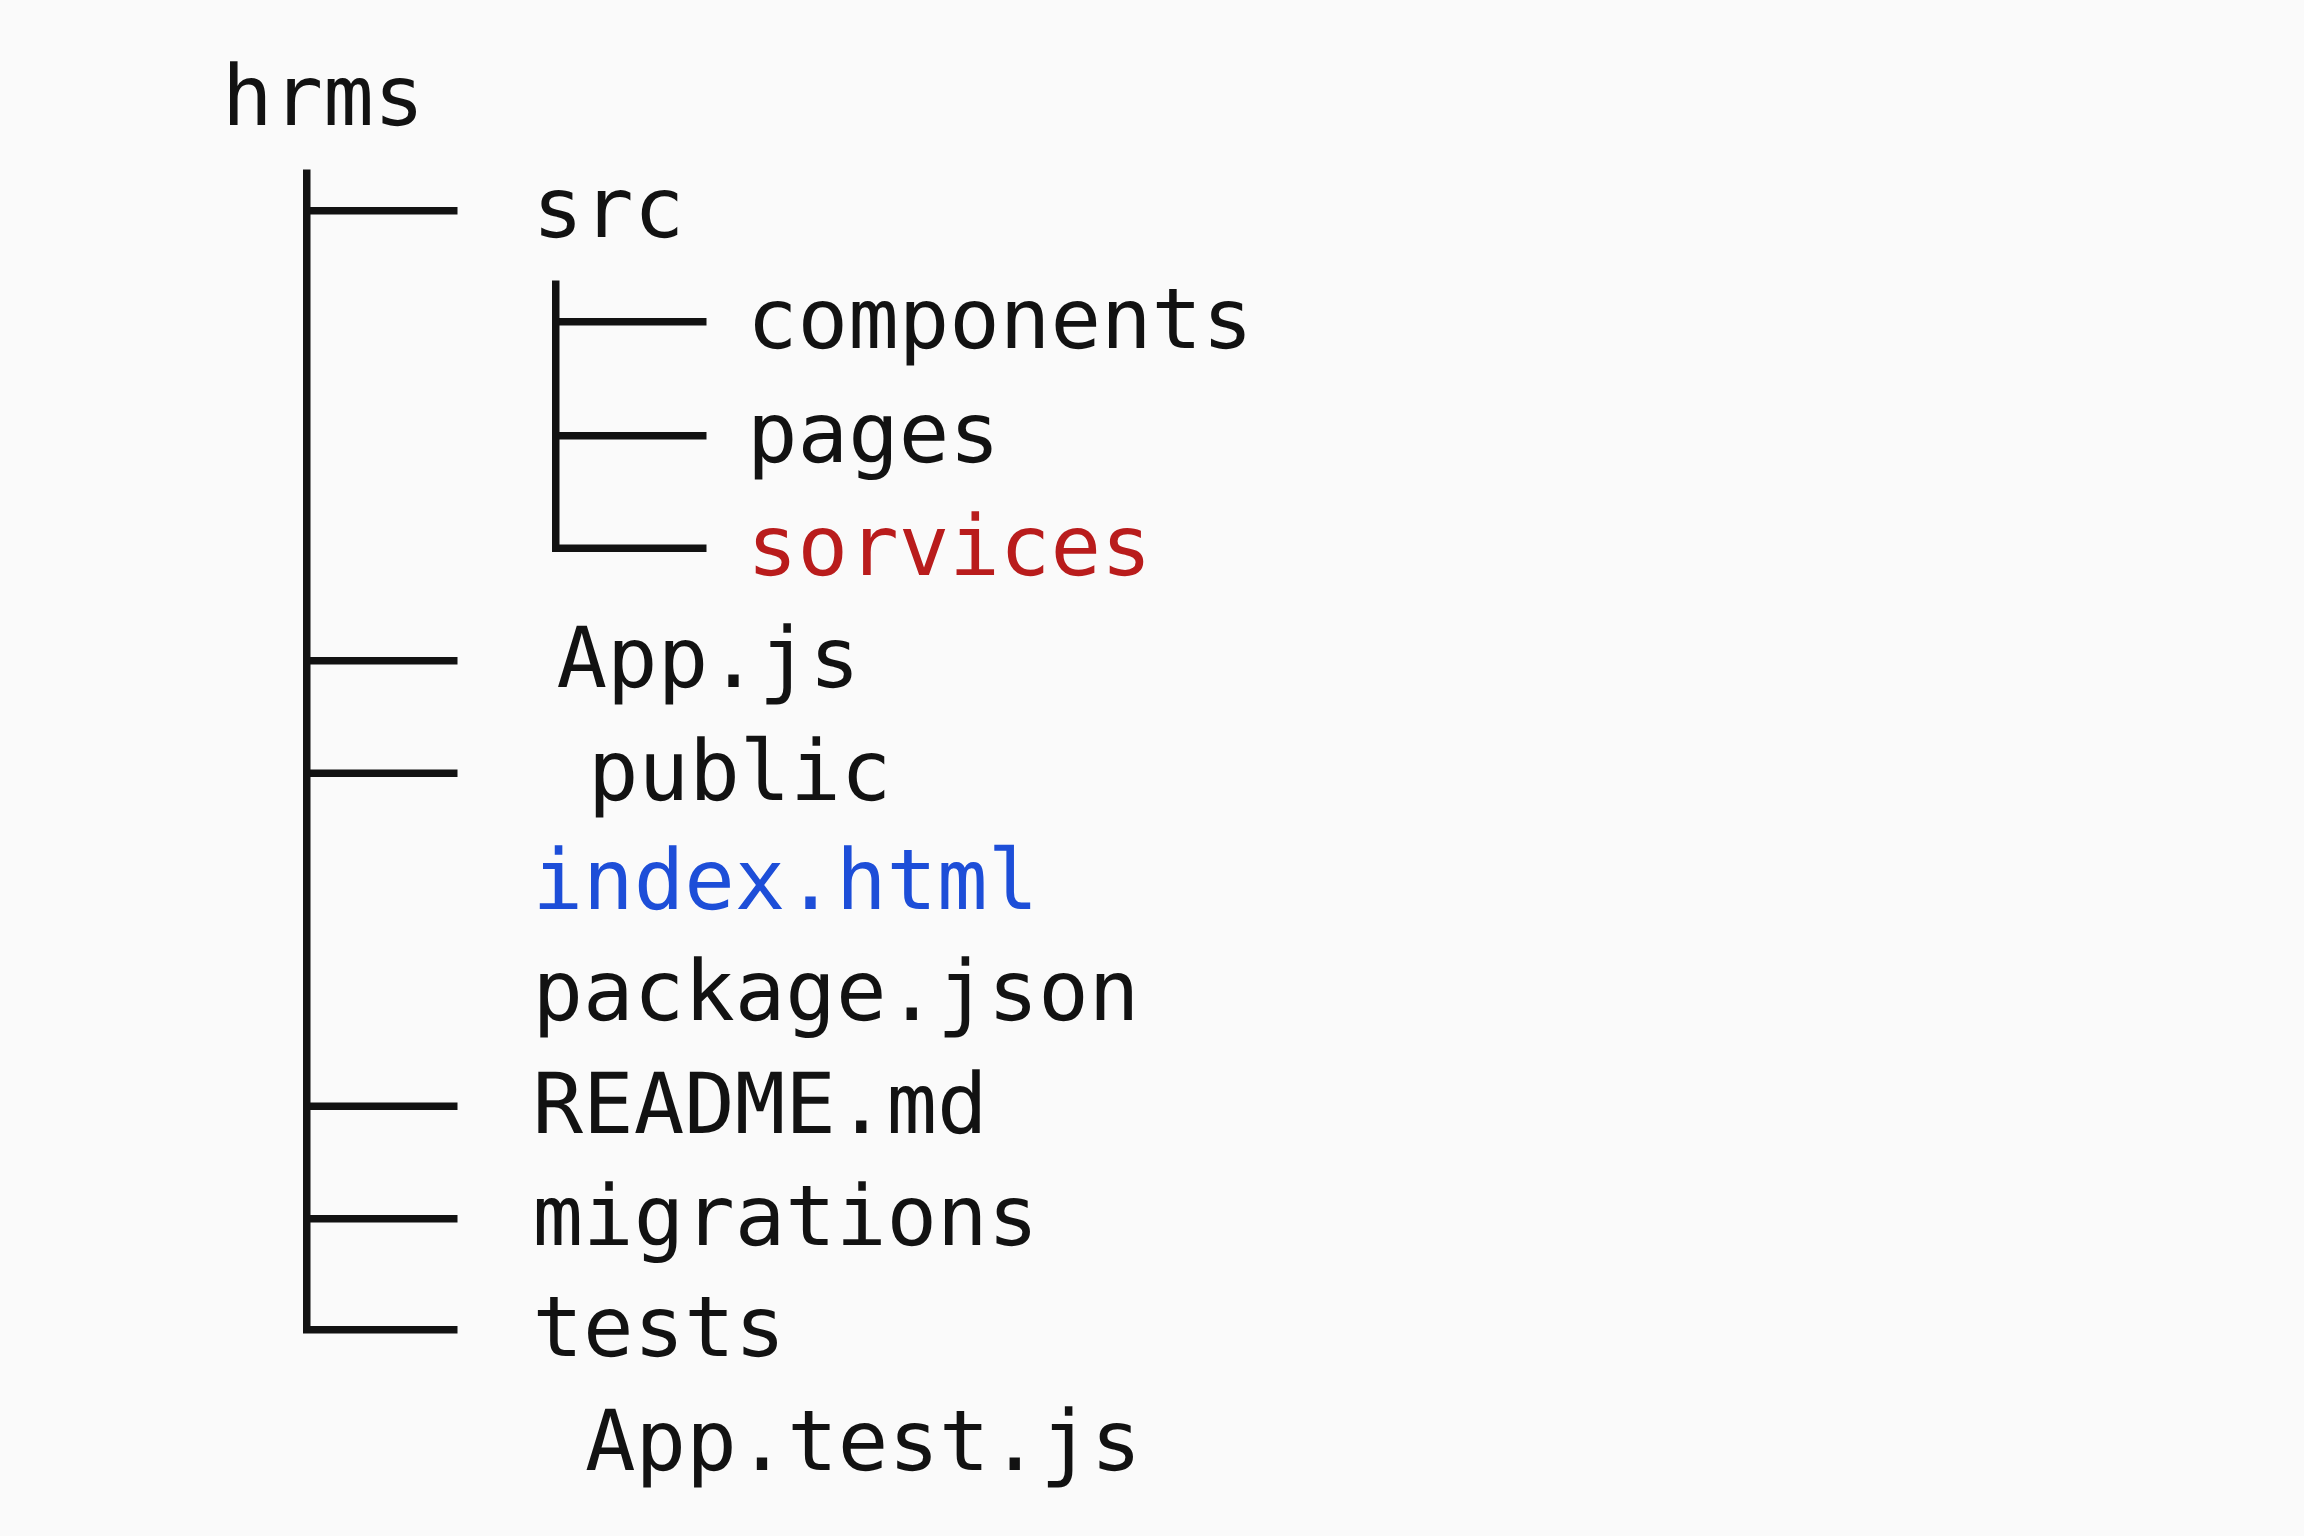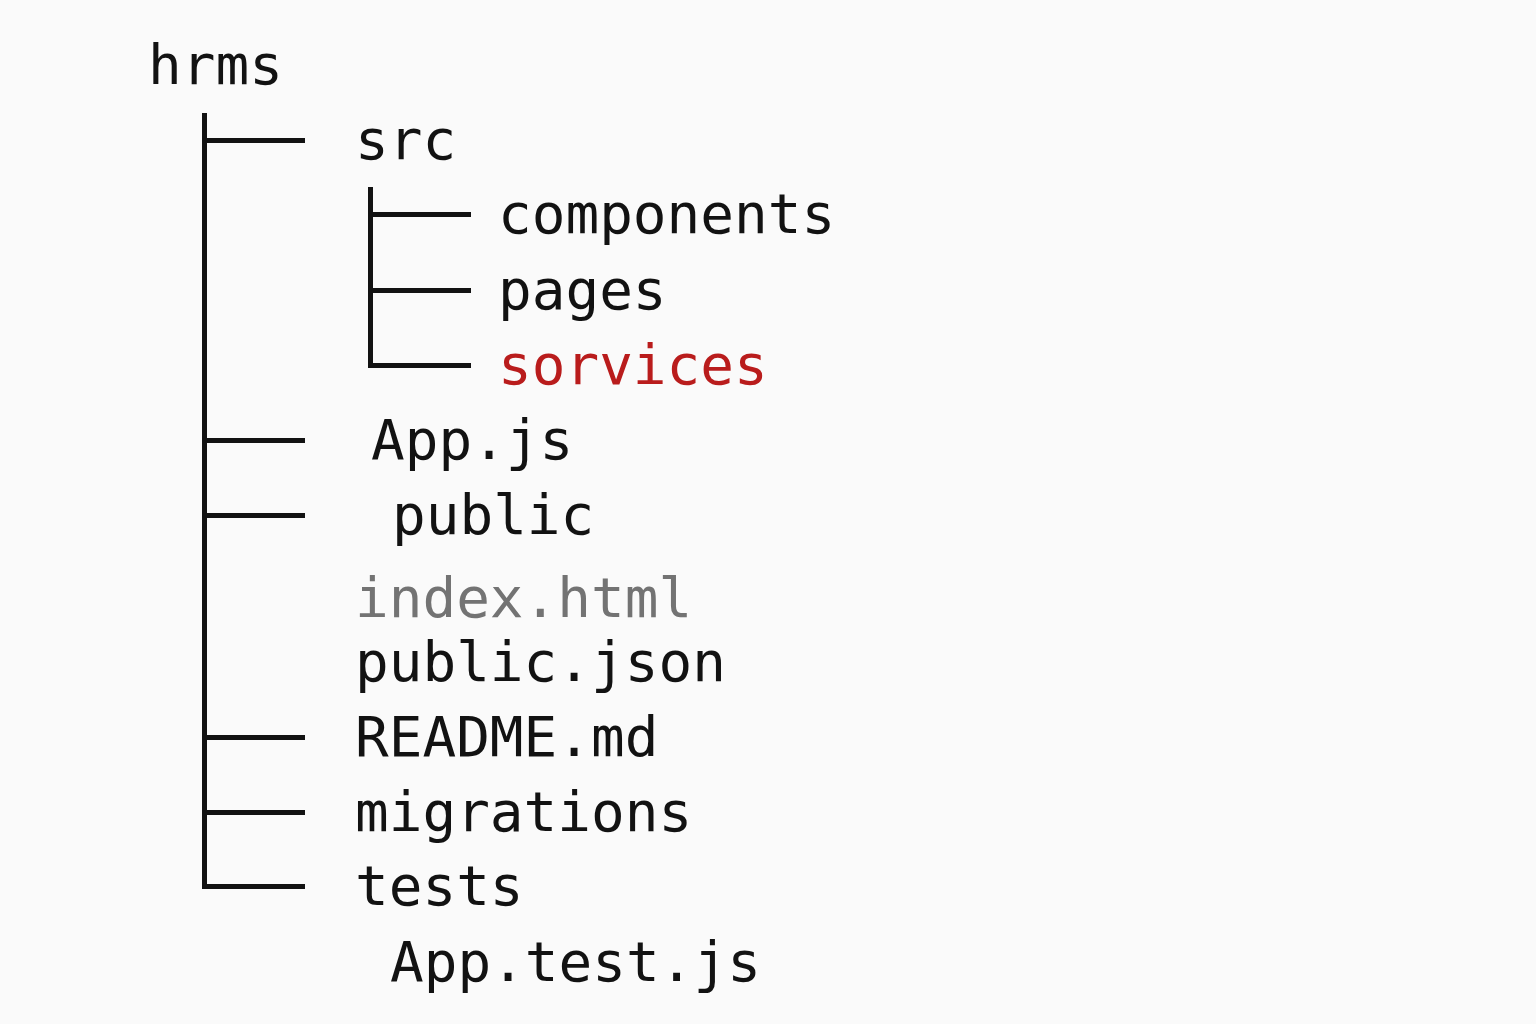--- a/index.html
+++ b/index.html
@@ -60,19 +60,19 @@
     <div class="branch" style="left: 202px; top: 735px; width: 103px; background: rgb(18, 18, 18);"></div>
     <div class="branch" style="left: 202px; top: 810px; width: 103px; background: rgb(18, 18, 18);"></div>
     <div class="branch" style="left: 202px; top: 884px; width: 103px; background: rgb(18, 18, 18);"></div>
     <div class="node-label" style="left: 148px; top: 65px; color: rgb(18, 18, 18); text-align: right;">hrms</div>
     <div class="node-label" style="left: 355px; top: 140px; color: rgb(18, 18, 18); text-align: center;">src</div>
     <div class="node-label" style="left: 498px; top: 214px; color: rgb(18, 18, 18);">components</div>
     <div class="node-label" style="left: 498px; top: 290px; color: rgb(18, 18, 18);">pages</div>
     <div class="node-label" style="left: 498px; top: 365px; color: #b91c1c;">sorvices</div>
     <div class="node-label" style="left: 355px; top: 440px; color: rgb(18, 18, 18); margin-left: 16px;">App.js</div>
     <div class="node-label" style="left: 355px; top: 515px; color: rgb(18, 18, 18); margin-left: 37px;">public</div>
-    <div class="node-label" style="left: 355px; top: 588px; color: #737373; margin-top: 10px;">index.html</div>
-    <div class="node-label" style="left: 355px; top: 662px; color: rgb(18, 18, 18);">public.json</div>
+    <div class="node-label" style="left: 355px; top: 588px; color: #1d4ed8;">index.html</div>
+    <div class="node-label" style="left: 355px; top: 662px; color: rgb(18, 18, 18);">package.json</div>
     <div class="node-label" style="left: 355px; top: 737px; color: rgb(18, 18, 18);">README.md</div>
     <div class="node-label" style="left: 355px; top: 812px; color: rgb(18, 18, 18);">migrations</div>
     <div class="node-label" style="left: 355px; top: 886px; color: rgb(18, 18, 18);">tests</div>
     <div class="node-label" style="left: 390px; top: 962px; color: rgb(18, 18, 18);">App.test.js</div>
   </div>
 
 </body></html>

